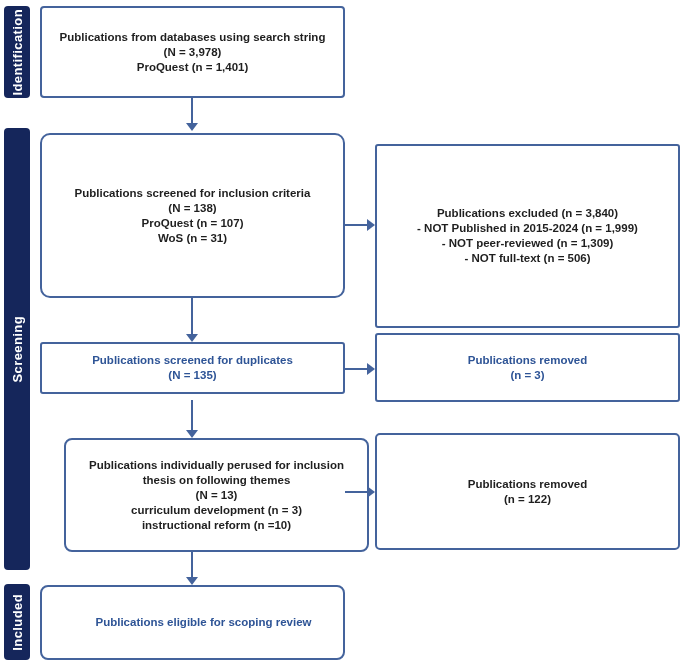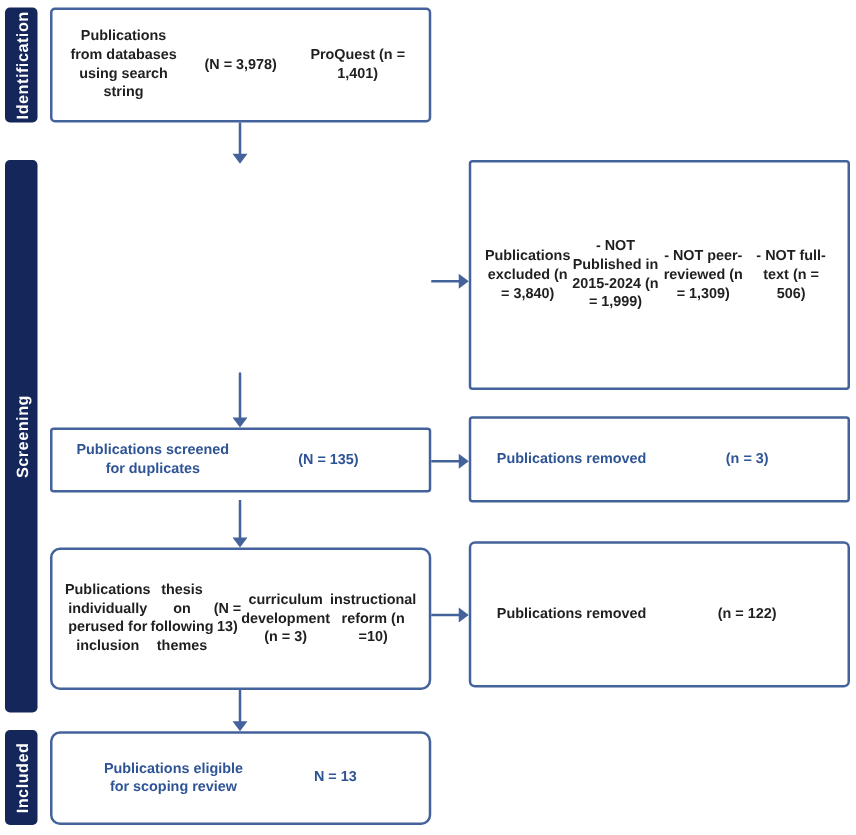--- a/index.html
+++ b/index.html
@@ -35,20 +35,21 @@
     letter-spacing: 0.4px;
     white-space: nowrap;
   }
   
   .box {
     position: absolute;
     box-sizing: border-box;
     background: #ffffff;
     border: 2px solid var(--box-border, #44639C);
     display: flex;
+    flex-direction: column;
     justify-content: center;
     align-items: center;
     text-align: center;
     padding: 4px 10px;
     font-size: 11.5px;
     line-height: 15px;
     font-weight: 600;
     color: var(--text-dark, #1f1f1f);
   }
   .box.blue { color: var(--text-blue, #2E5496); }
@@ -94,54 +95,59 @@
   <div class="stage" style="top:584px; height:76px;">
     <span class="stage-label">Included</span>
   </div>
 
   <div class="box col-left" style="top:6px; height:92px; border-radius:4px;">
     <div class="line">Publications from databases using search string</div>
     <div class="line">(N = 3,978)</div>
     <div class="line">ProQuest (n = 1,401)</div>
   </div>
 
+  <div class="box col-left" style="top:133px; height:165px; border-radius:10px;">
+    <div class="line">Publications screened for inclusion criteria</div>
+    <div class="line">(N = 138)</div>
+    <div class="line">ProQuest (n = 107)</div>
+    <div class="line">WoS (n = 31)</div>
+  </div>
 
-  <div class="box col-right" style="top:128px; height:184px; border-radius:3px;">
+  <div class="box col-right" style="top:144px; height:184px; border-radius:3px;">
     <div class="line">Publications excluded (n = 3,840)</div>
     <div class="line">- NOT Published in 2015-2024 (n = 1,999)</div>
     <div class="line">- NOT peer-reviewed (n = 1,309)</div>
     <div class="line">- NOT full-text (n = 506)</div>
   </div>
 
   <div class="box col-left blue" style="top:342px; height:52px; border-radius:3px;">
     <div class="line">Publications screened for duplicates</div>
     <div class="line">(N = 135)</div>
   </div>
 
   <div class="box col-right blue" style="top:333px; height:69px; border-radius:3px;">
     <div class="line">Publications removed</div>
     <div class="line">(n = 3)</div>
   </div>
 
-  <div class="box col-left" style="top:438px; height:114px; border-radius:8px;">
+  <div class="box col-left" style="top:438px; height:114px; border-radius:8px;margin-left:24px;">
     <div class="line">Publications individually perused for inclusion</div>
     <div class="line">thesis on following themes</div>
     <div class="line">(N = 13)</div>
     <div class="line">curriculum development (n = 3)</div>
     <div class="line">instructional reform (n =10)</div>
   </div>
 
   <div class="box col-right" style="top:433px; height:117px; border-radius:5px;">
     <div class="line">Publications removed</div>
     <div class="line">(n = 122)</div>
   </div>
 
   <div class="box col-left blue" style="top:585px; height:75px; border-radius:8px;padding-left:32px;">
     <div class="line">Publications eligible for scoping review</div>
-    <div class="line">N = 13</div>
   </div>
 
   <div class="arrow-v" style="left:185px; top:98px; height:33px;">
     <div class="stem"></div>
     <div class="head"></div>
   </div>
   <div class="arrow-v" style="left:185px; top:298px; height:44px;">
     <div class="stem"></div>
     <div class="head"></div>
   </div>

